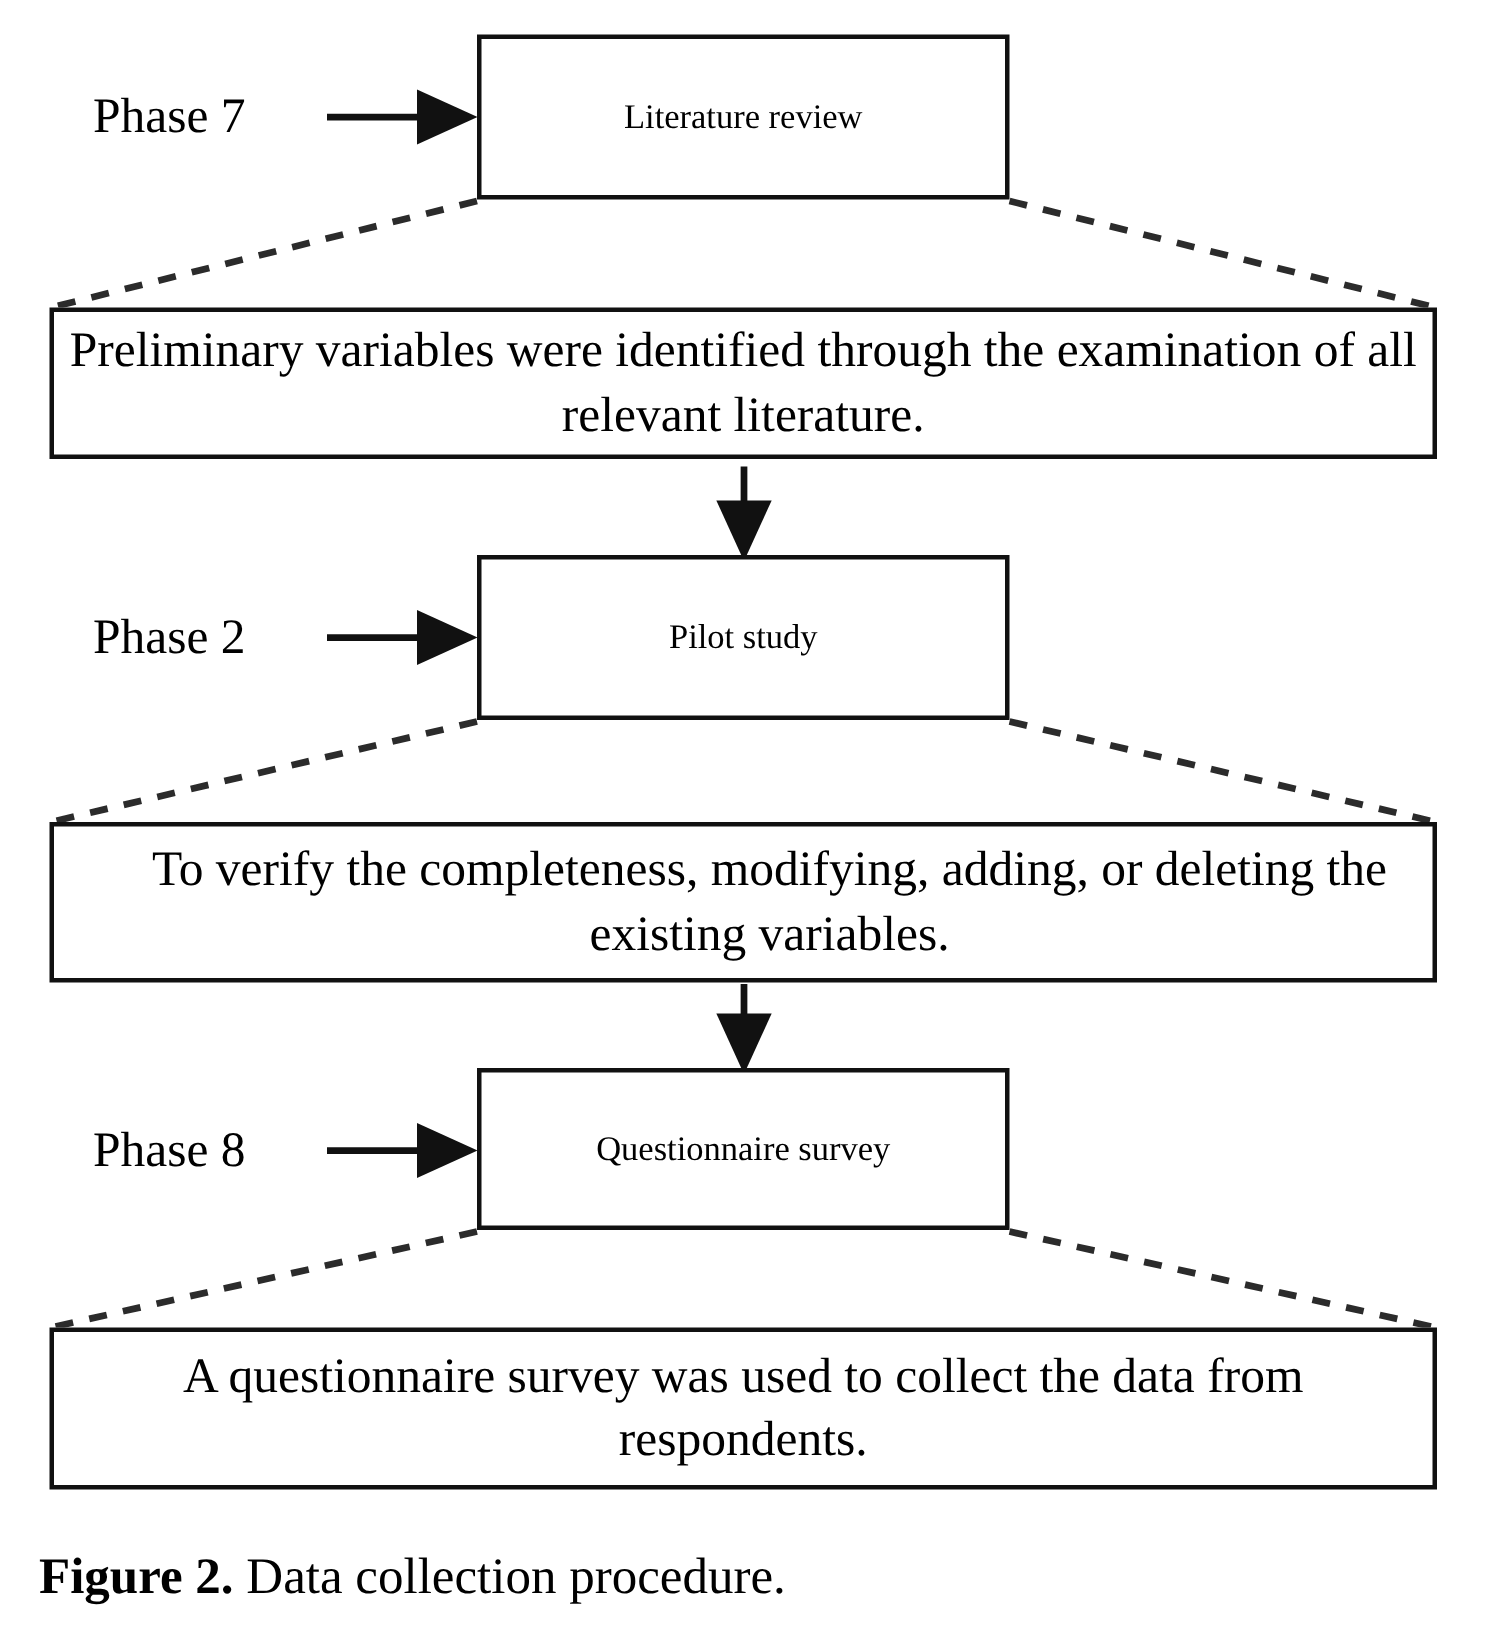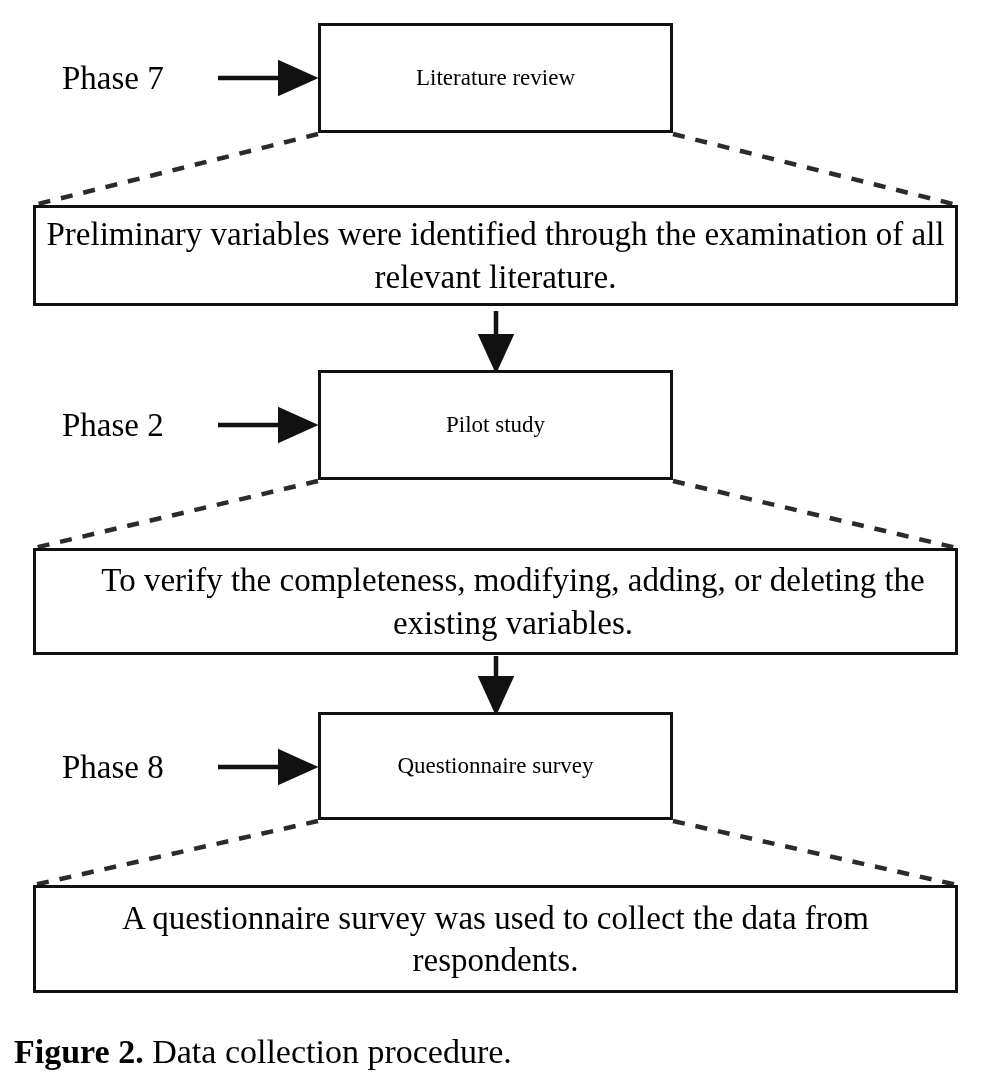--- a/index.html
+++ b/index.html
@@ -46,21 +46,21 @@
     font-size: 33px;
   }
   .phase-tag {
     position: absolute;
     font-size: 33px;
     white-space: nowrap;
     line-height: 1;
   }
   .caption {
     position: absolute;
-    left: 14px;
+    left: 26px;
     top: 1032px;
     font-size: 34px;
     line-height: 1.2;
     white-space: nowrap;
   }
   .caption-strong {
     font-weight: bold;
   }
   .caption-rest {
     font-weight: normal;

